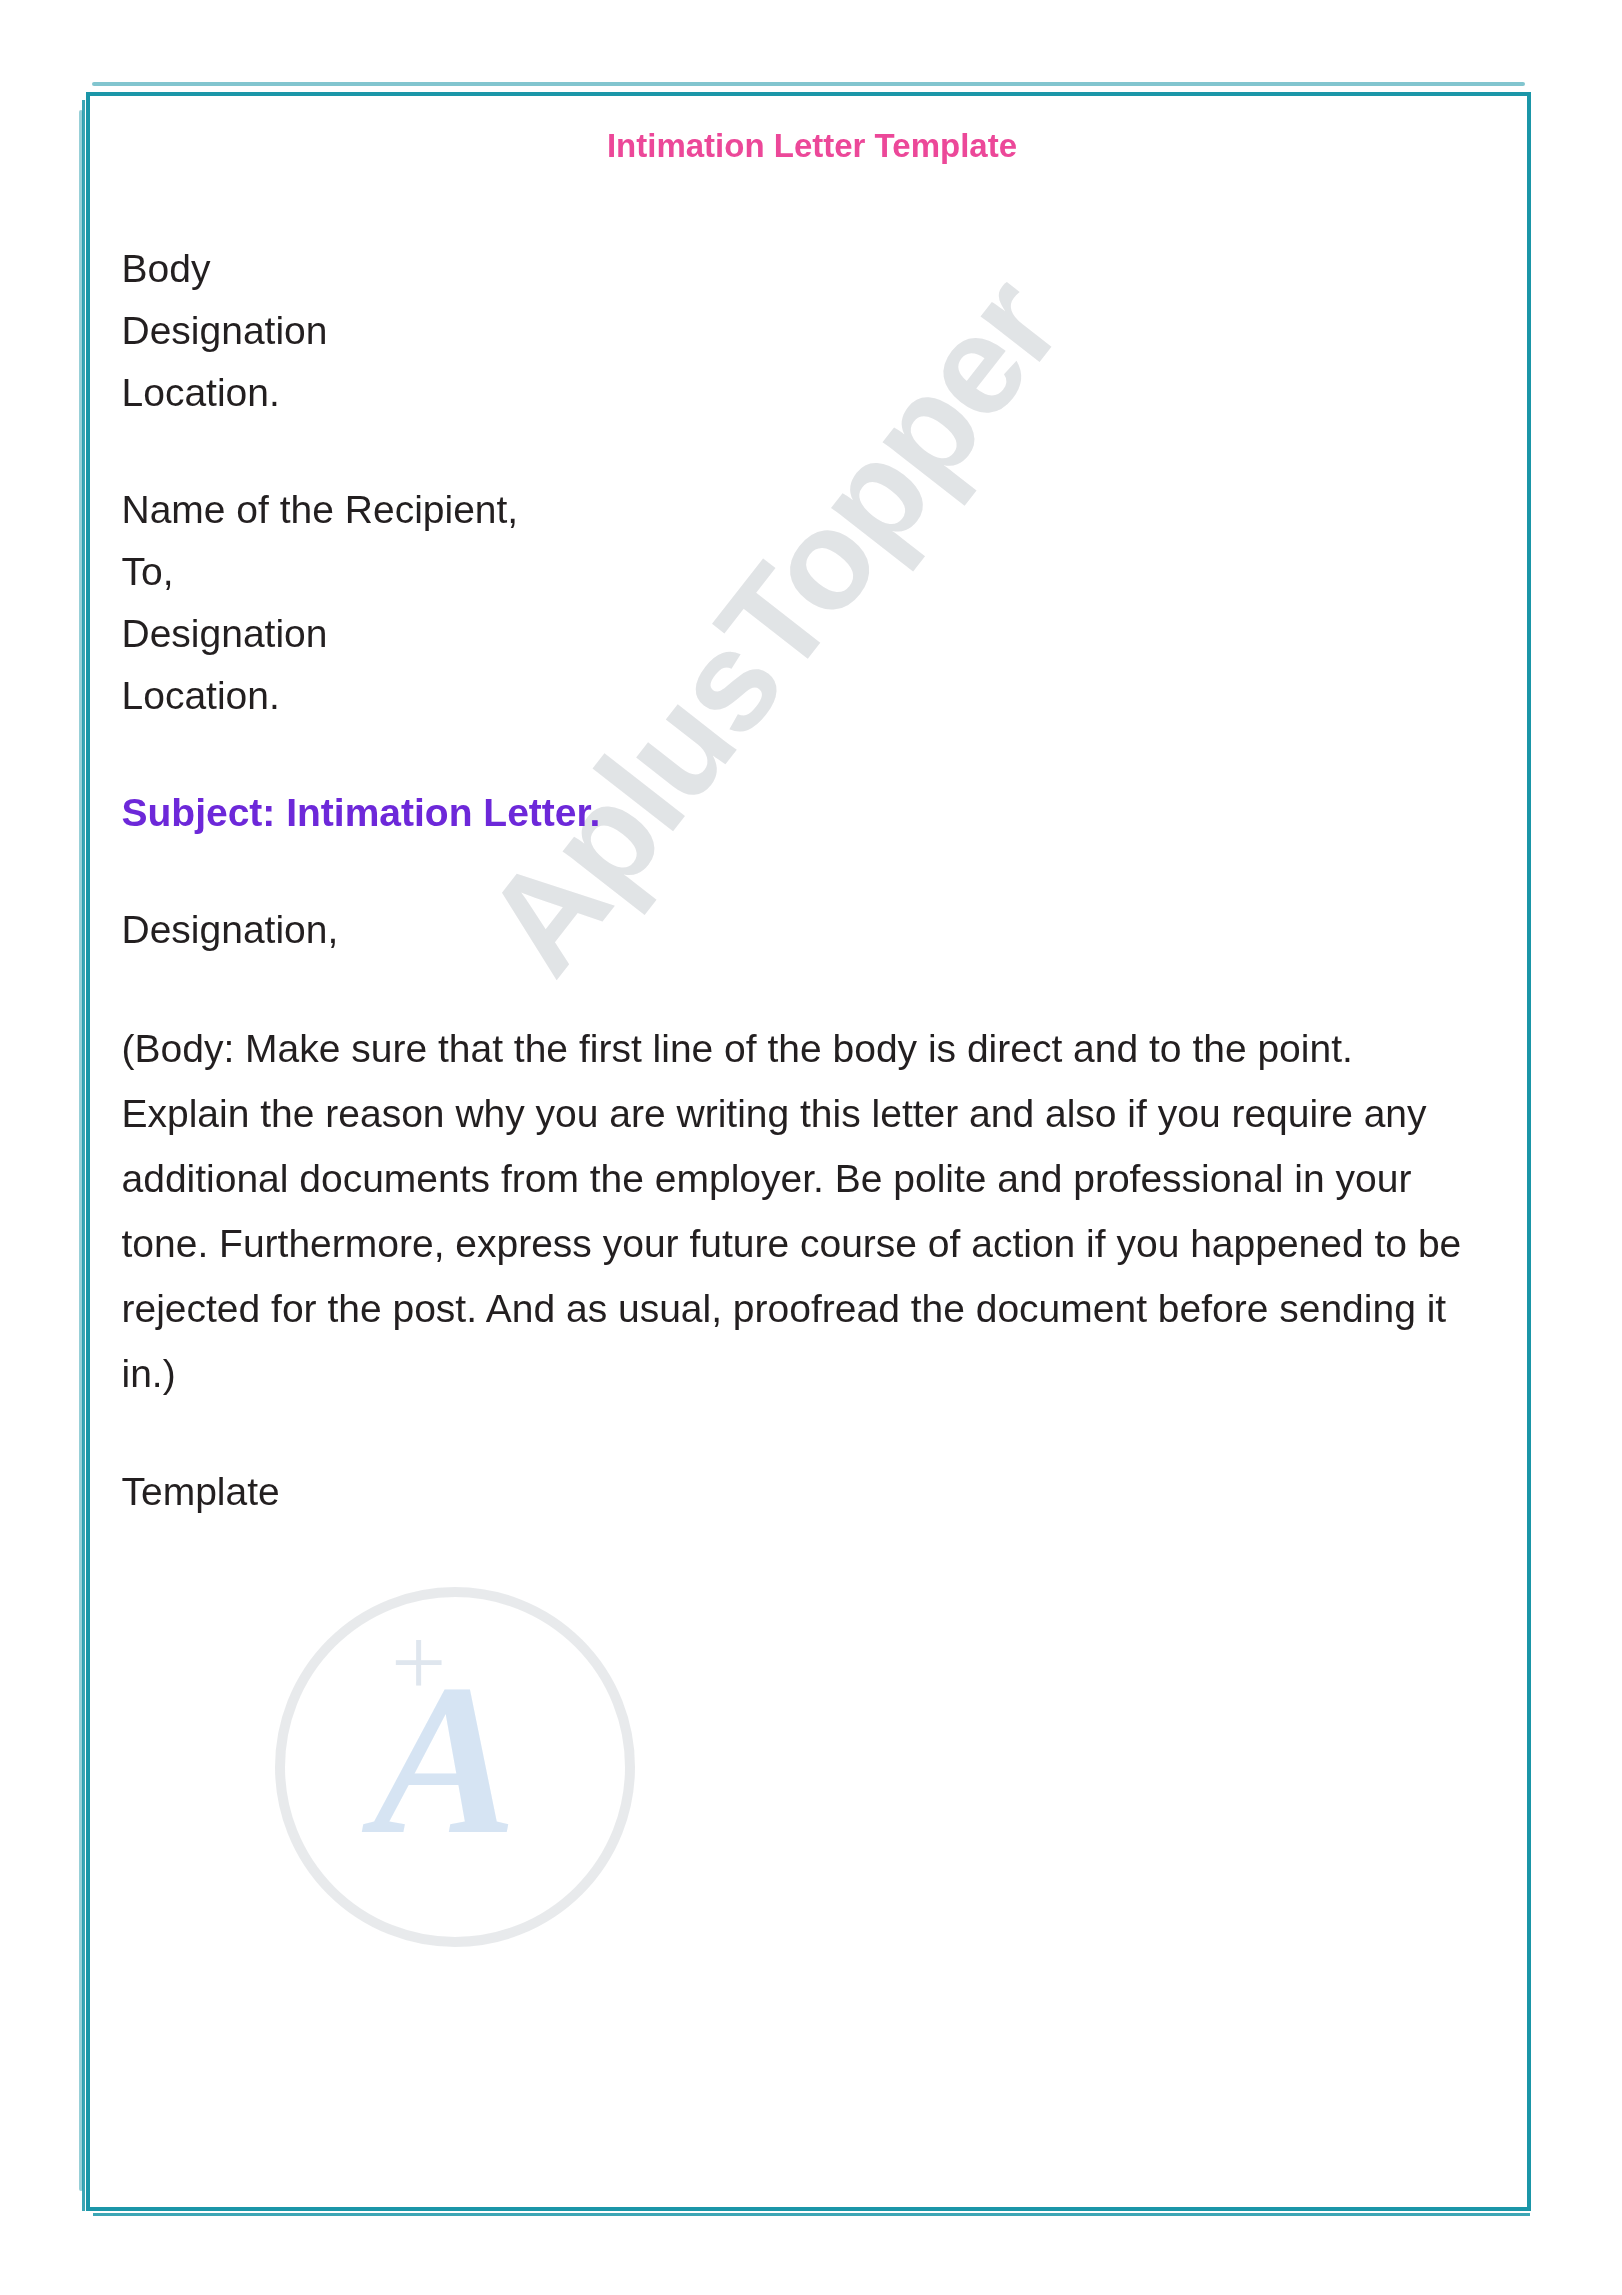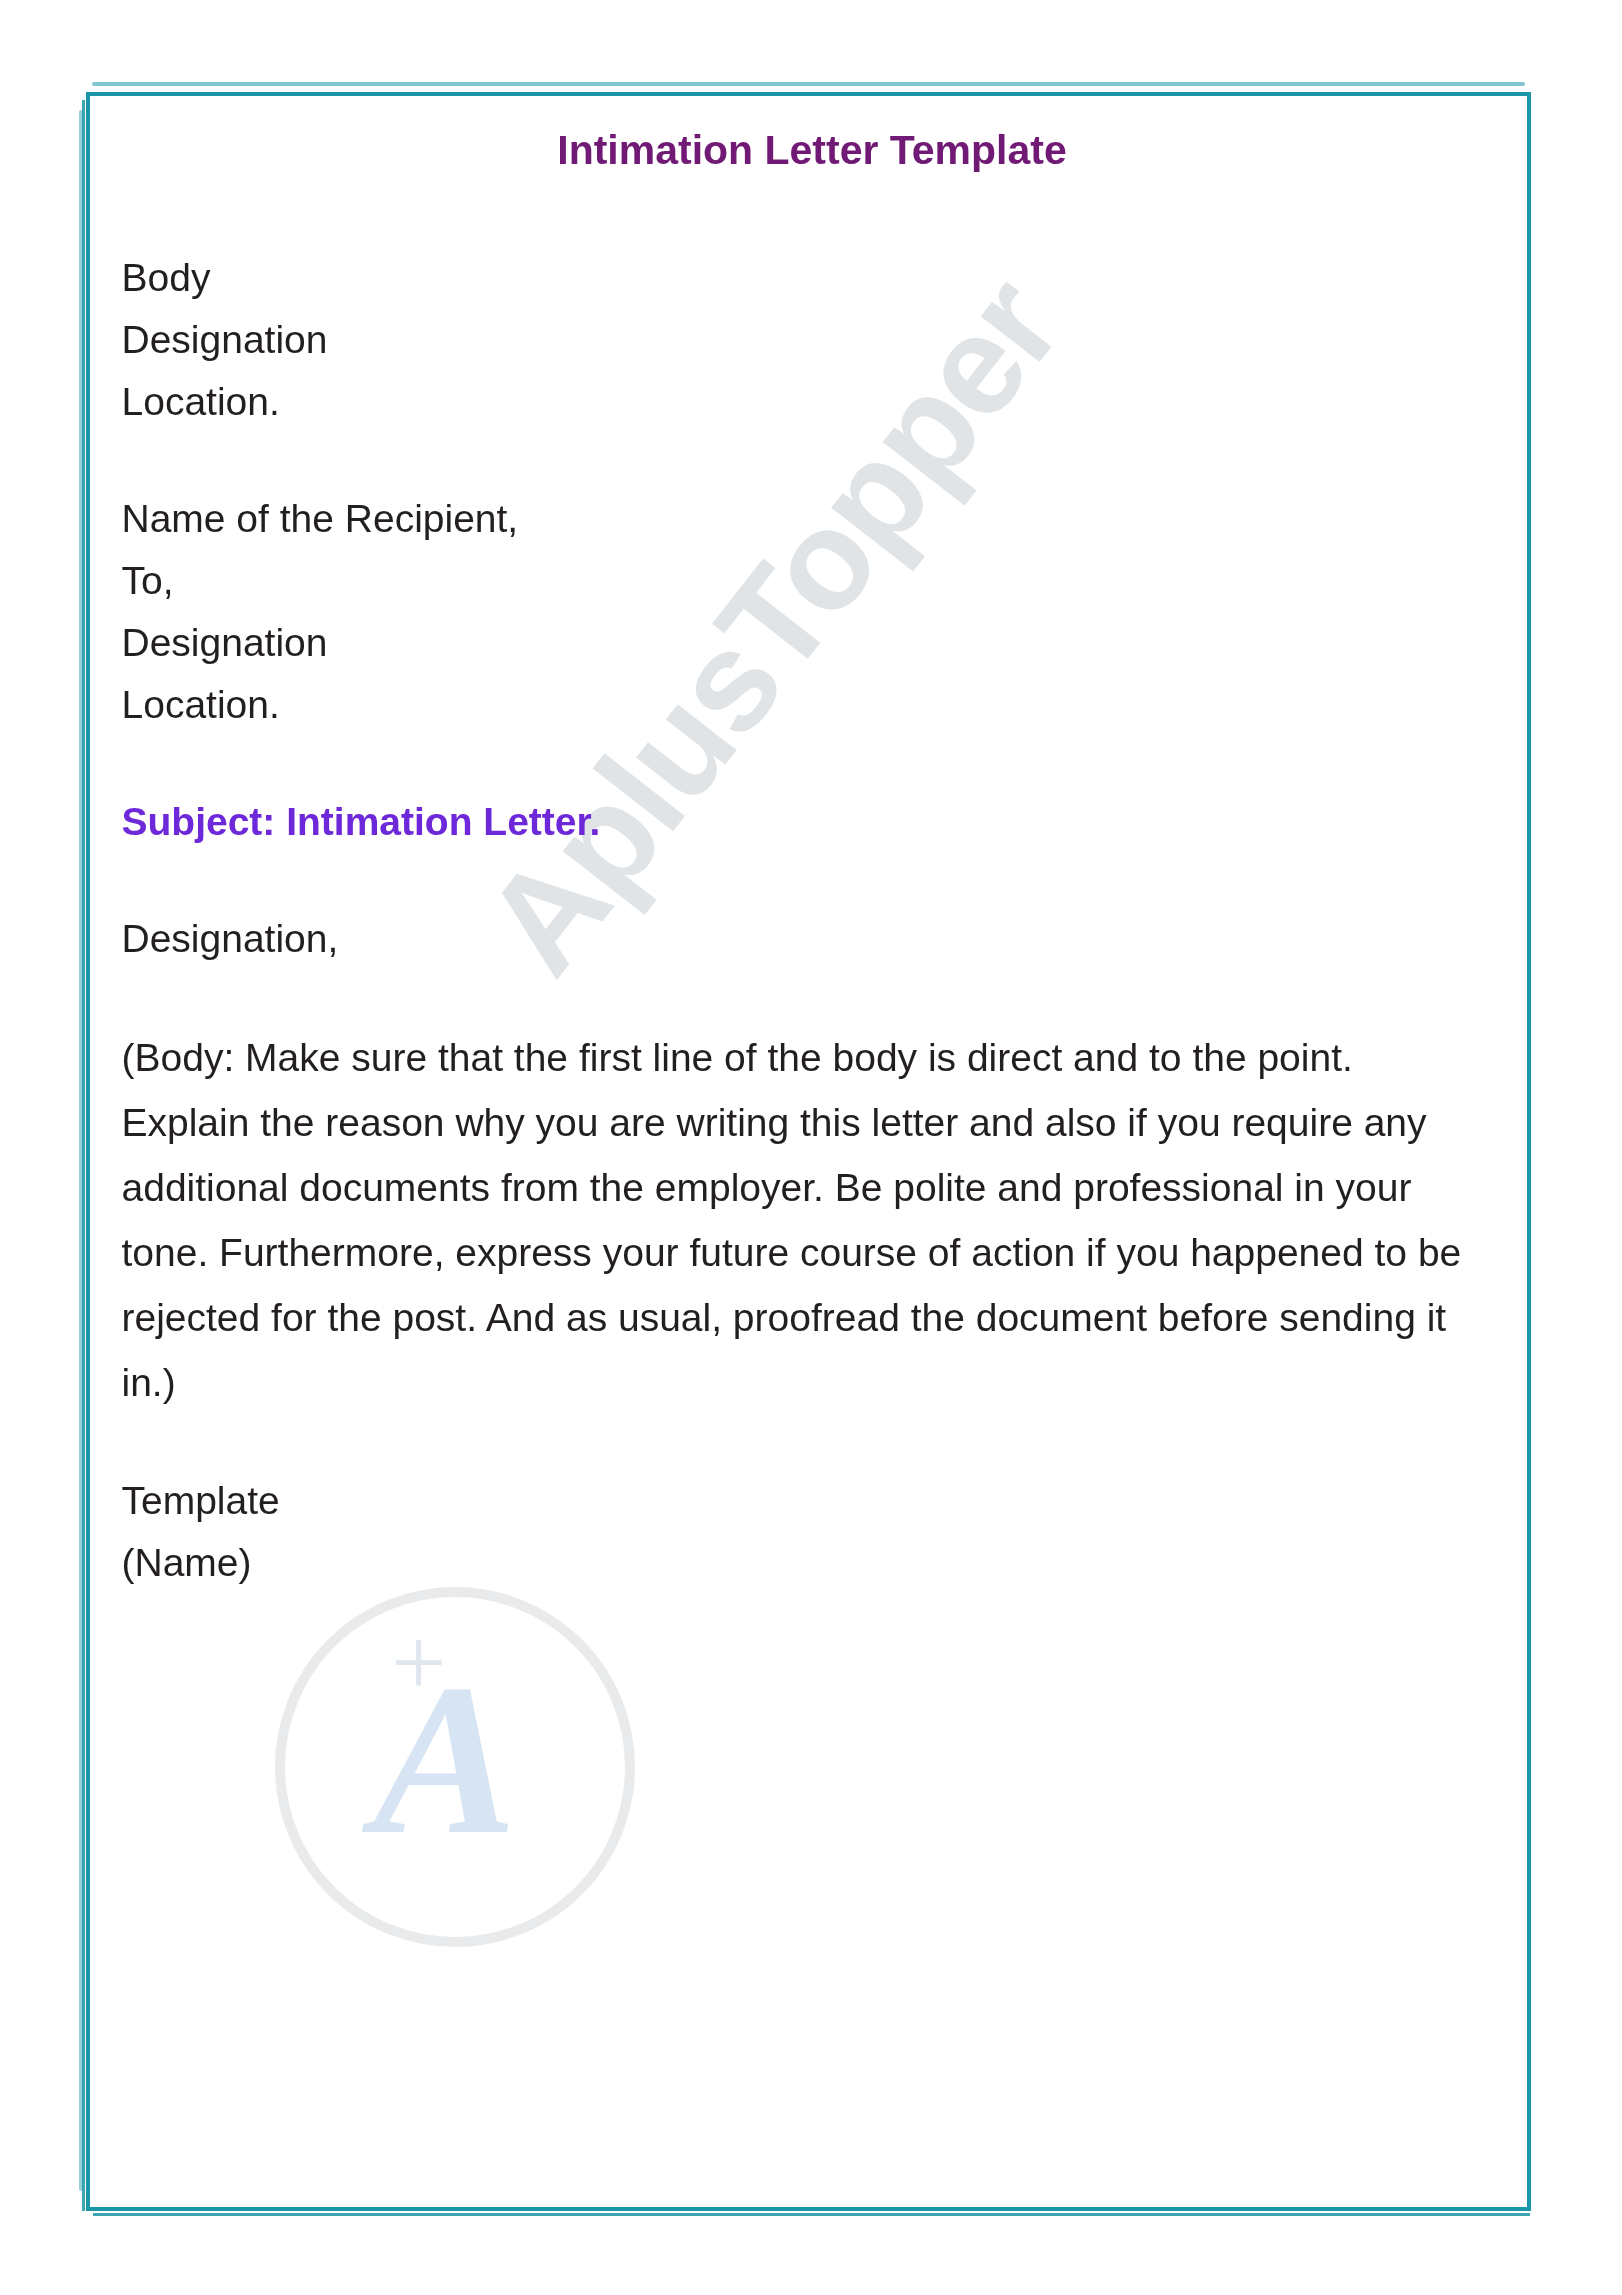--- a/index.html
+++ b/index.html
@@ -141,23 +141,23 @@
 
   
   .content {
     position: absolute;
     left: 115px;
     top: 116px;
     width: 1394px;
   }
   .doc-title {
     text-align: center;
-    font-size: 41px;
-    font-weight: 700;
-    color: #701a75;
+    font-size: 33px;
+    font-weight: 700;
+    color: #ec4899;
     margin: 10.5px 0 0 0;
     letter-spacing: 0px;
   }
   .body-wrap {
     margin-top: 73px;
     padding-left: 6.5px;
   }
   .line {
     font-size: 39px;
     color: #231f20;
@@ -221,19 +221,18 @@
       <div class="subject">Subject: Intimation Letter.</div>
 
       <div class="block">
         <div class="line">Designation,</div>
       </div>
 
       <div class="para">(Body: Make sure that the first line of the body is direct and to the point. Explain the reason why you are writing this letter and also if you require any additional documents from the employer. Be polite and professional in your tone. Furthermore, express your future course of action if you happened to be rejected for the post. And as usual, proofread the document before sending it in.)</div>
 
       <div class="block">
         <div class="line">Template</div>
-        <div class="line">(Name)</div>
       </div>
 
     </div>
   </div>
 </div>
 
 
 </body></html>

